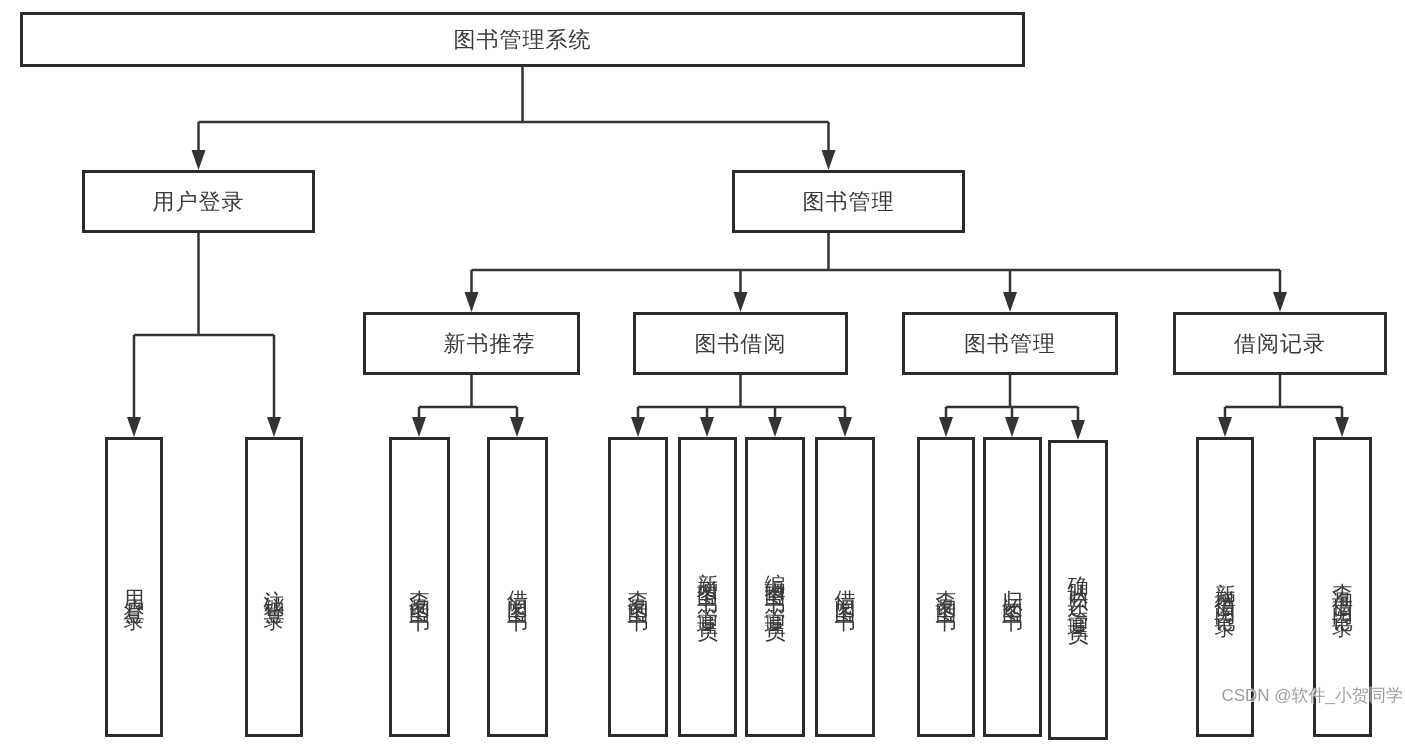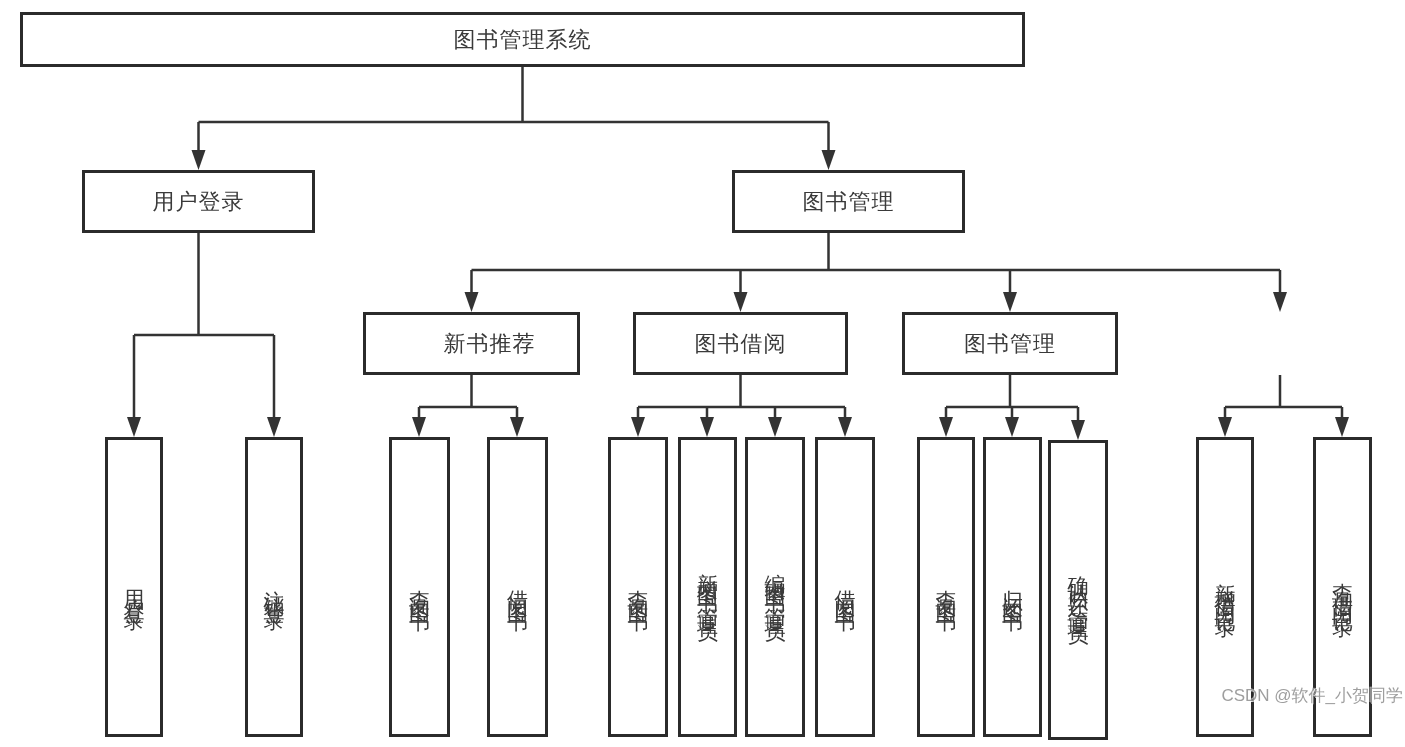--- a/index.html
+++ b/index.html
@@ -114,20 +114,23 @@
 
   <div class="node" style="left:363px;top:312px;width:217px;height:63px;padding-left:36px;">
     <span class="hlabel">新书推荐</span>
   </div>
   <div class="node" style="left:633px;top:312px;width:215px;height:63px;text-align:center;">
     <span class="hlabel">图书借阅</span>
   </div>
   <div class="node" style="left:902px;top:312px;width:216px;height:63px;">
     <span class="hlabel">图书管理</span>
   </div>
+  <div class="node" style="left:1173px;top:312px;width:214px;height:63px;">
+    <span class="hlabel">借阅记录</span>
+  </div>
 
   <div class="node vnode" style="left:105px;width:58px;">
     <span class="vlabel">用户登录</span>
   </div>
   <div class="node vnode" style="left:245px;width:58px;">
     <span class="vlabel">注销登录</span>
   </div>
 
   <div class="node vnode" style="left:389px;width:61px;">
     <span class="vlabel">查询图书</span>

